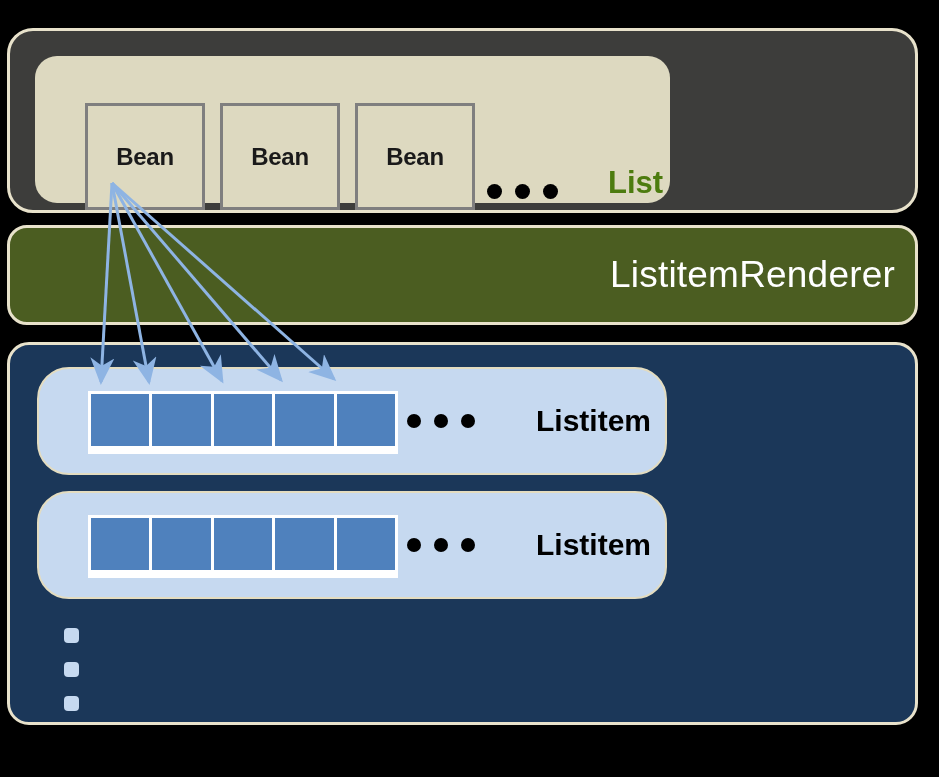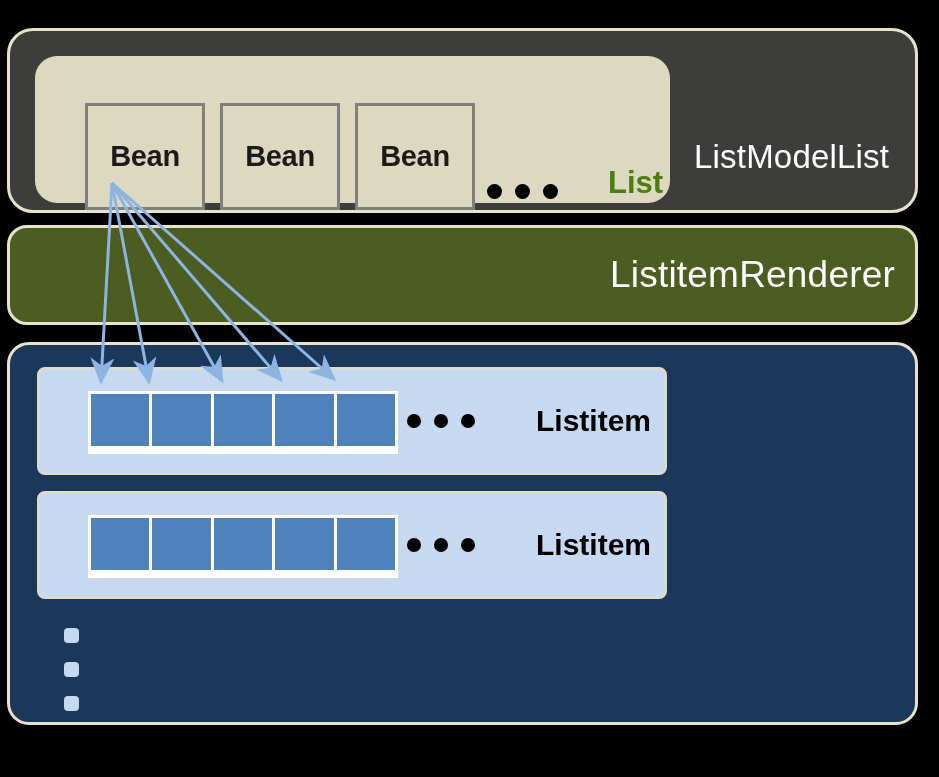--- a/index.html
+++ b/index.html
@@ -48,21 +48,21 @@
     width: 120px;
     height: 107px;
     background: #ddd9c0;
     border: 3px solid #7f7f7f;
     box-sizing: border-box;
     display: flex;
     align-items: center;
     justify-content: center;
   }
   .bean-box .bean-label {
-    font-size: 29px;
+    font-size: 24px;
     font-weight: bold;
     color: #1a1a1a;
     letter-spacing: -0.3px;
   }
   .bean-1 { left: 50px; }
   .bean-2 { left: 185px; }
   .bean-3 { left: 320px; }
 
   .dots-h {
     position: absolute;
@@ -132,21 +132,21 @@
     border-radius: 22px;
     box-sizing: border-box;
   }
   .listitem-row {
     position: absolute;
     left: 27px;
     width: 630px;
     height: 108px;
     background: #c6d9f0;
     border: 2px solid #e3dcc0;
-    border-radius: 8px;
+    border-radius: 32px;
     box-sizing: border-box;
   }
   .listitem-row-1 { top: 22px; }
   .listitem-row-2 { top: 146px; }
 
   .cells-frame {
     position: absolute;
     left: 49px;
     top: 22px;
     width: 310px;
@@ -218,21 +218,20 @@
 
       <div class="dots-h model-dots">
         <span class="dot"></span>
         <span class="dot"></span>
         <span class="dot"></span>
       </div>
 
       <div class="list-label">List</div>
     </div>
 
-    <div class="model-title">ListModelList</div>
   </div>
 
   <div class="renderer-panel">
     <div class="renderer-title">ListitemRenderer</div>
   </div>
 
   <div class="listbox-panel">
 
     <div class="listitem-row listitem-row-1">
       <div class="cells-frame">

